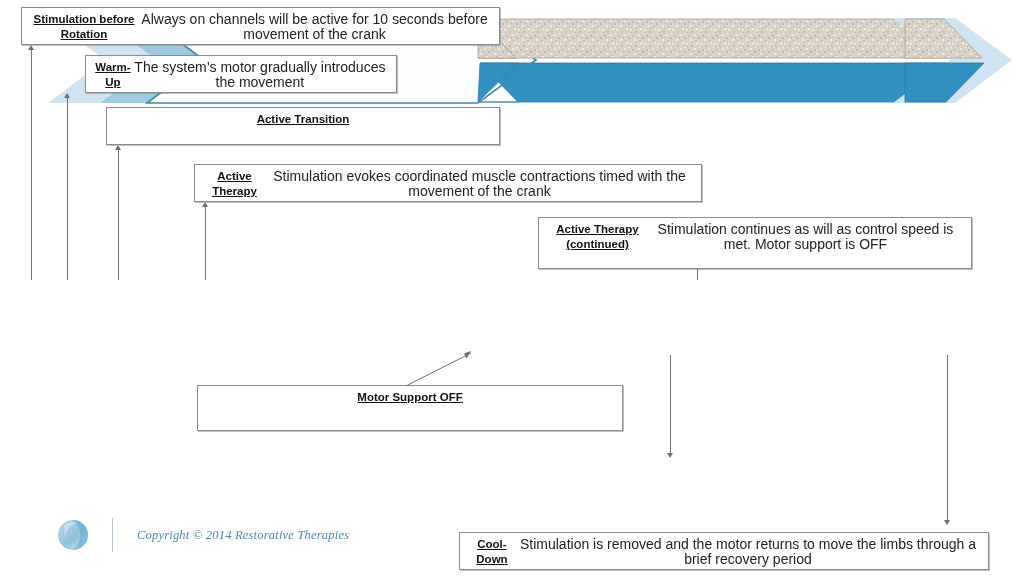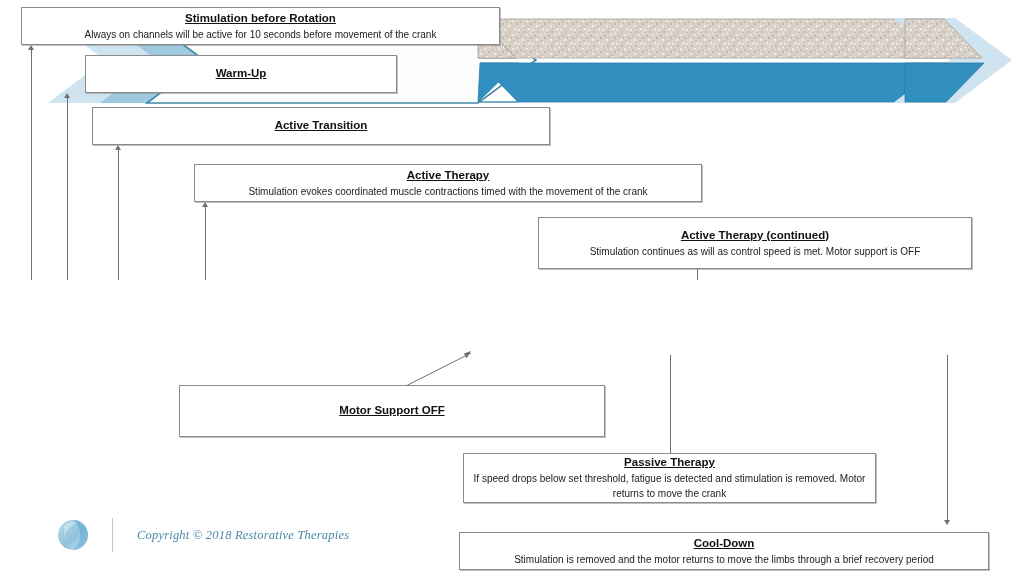--- a/index.html
+++ b/index.html
@@ -10,34 +10,34 @@
   }
   #stage{position:absolute;inset:0;}
 
   
   .box{
     position:absolute;
     box-sizing:border-box;
     background:#ffffff;
     border:1px solid #8b8b8b;
     box-shadow:1px 1px 0 rgba(140,140,140,.55);
-    display:flex;flex-direction:column;justify-content:center;
+    display:flex;justify-content:center;
     padding:4px 8px;
     text-align:center;
   }
   .box .title{
     font-size:11.5px;
     font-weight:bold;
     text-decoration:underline;
     line-height:15px;
     margin-bottom:1px;
     color:#111111;
   }
   .box .desc{
-    font-size:10px;
+    font-size:14px;
     line-height:15px;
     color:#222222;
   }
 
   
   .vline{
     position:absolute;
     width:1px;
     background:#6f6f6f;
   }
@@ -164,60 +164,57 @@
   <div class="vline" style="left:947px;top:355px;height:165px;"></div>
   <div class="arrowhead-down" style="left:944px;top:520px;"></div>
 
   <div class="box" style="left:21px;top:7px;width:479px;height:38px;">
     <div class="title">Stimulation before Rotation</div>
     <div class="desc">Always on channels will be active for 10 seconds before movement of the crank</div>
   </div>
 
   <div class="box" style="left:51px;top:55px;width:312px;height:38px;margin-left:34px;">
     <div class="title">Warm-Up</div>
-  </div>
-
-  <div class="box" style="left:92px;top:107px;width:458px;height:38px;">
+    <div class="desc">The system’s motor gradually introduces the movement</div>
+  </div>
+
+  <div class="box" style="left:106px;top:107px;width:394px;height:38px;">
     <div class="title">Active Transition</div>
   </div>
 
   <div class="box" style="left:194px;top:164px;width:508px;height:38px;">
     <div class="title">Active Therapy</div>
     <div class="desc">Stimulation evokes coordinated muscle contractions timed with the movement of the crank</div>
   </div>
 
   <div class="box" style="left:538px;top:217px;width:434px;height:52px;">
     <div class="title">Active Therapy (continued)</div>
     <div class="desc">Stimulation continues as will as control speed is met. Motor support is OFF</div>
   </div>
 
-  <div class="box" style="left:179px;top:385px;width:426px;height:52px;">
+  <div class="box" style="left:197px;top:385px;width:426px;height:46px;">
     <div class="title">Motor Support OFF</div>
   </div>
 
-  <div class="box" style="left:463px;top:453px;width:413px;height:50px;">
-    <div class="title">Passive Therapy</div>
-    <div class="desc">If speed drops below set threshold, fatigue is detected and stimulation is removed. Motor returns to move the crank</div>
-  </div>
 
   <div class="box" style="left:459px;top:532px;width:530px;height:38px;">
     <div class="title">Cool-Down</div>
     <div class="desc">Stimulation is removed and the motor returns to move the limbs through a brief recovery period</div>
   </div>
 
   <div id="footer">
     <svg id="logo-mark" viewBox="0 0 34 34" width="34" height="34">
       <defs>
         <linearGradient id="sphereGrad" x1="0" y1="0" x2="1" y2="1">
           <stop offset="0%" stop-color="#bcd9ea"></stop>
           <stop offset="55%" stop-color="#8fc2dd"></stop>
           <stop offset="100%" stop-color="#cfe4f0"></stop>
         </linearGradient>
       </defs>
       <circle cx="17" cy="17" r="15" fill="url(#sphereGrad)"></circle>
       <path d="M17 2 A15 15 0 0 1 17 32 A19 19 0 0 0 17 2 Z" fill="#5aa8cf" opacity=".55"></path>
       <path d="M8 8 A13 13 0 0 1 22 5 A16 16 0 0 0 9 20 Z" fill="#ffffff" opacity=".35"></path>
     </svg>
     <div id="footer-divider"></div>
-    <div id="copyright">Copyright © 2018 Restorative Therapies</div>
+    <div id="copyright">Copyright © 2014 Restorative Therapies</div>
   </div>
 
 </div>
 
 </body></html>

